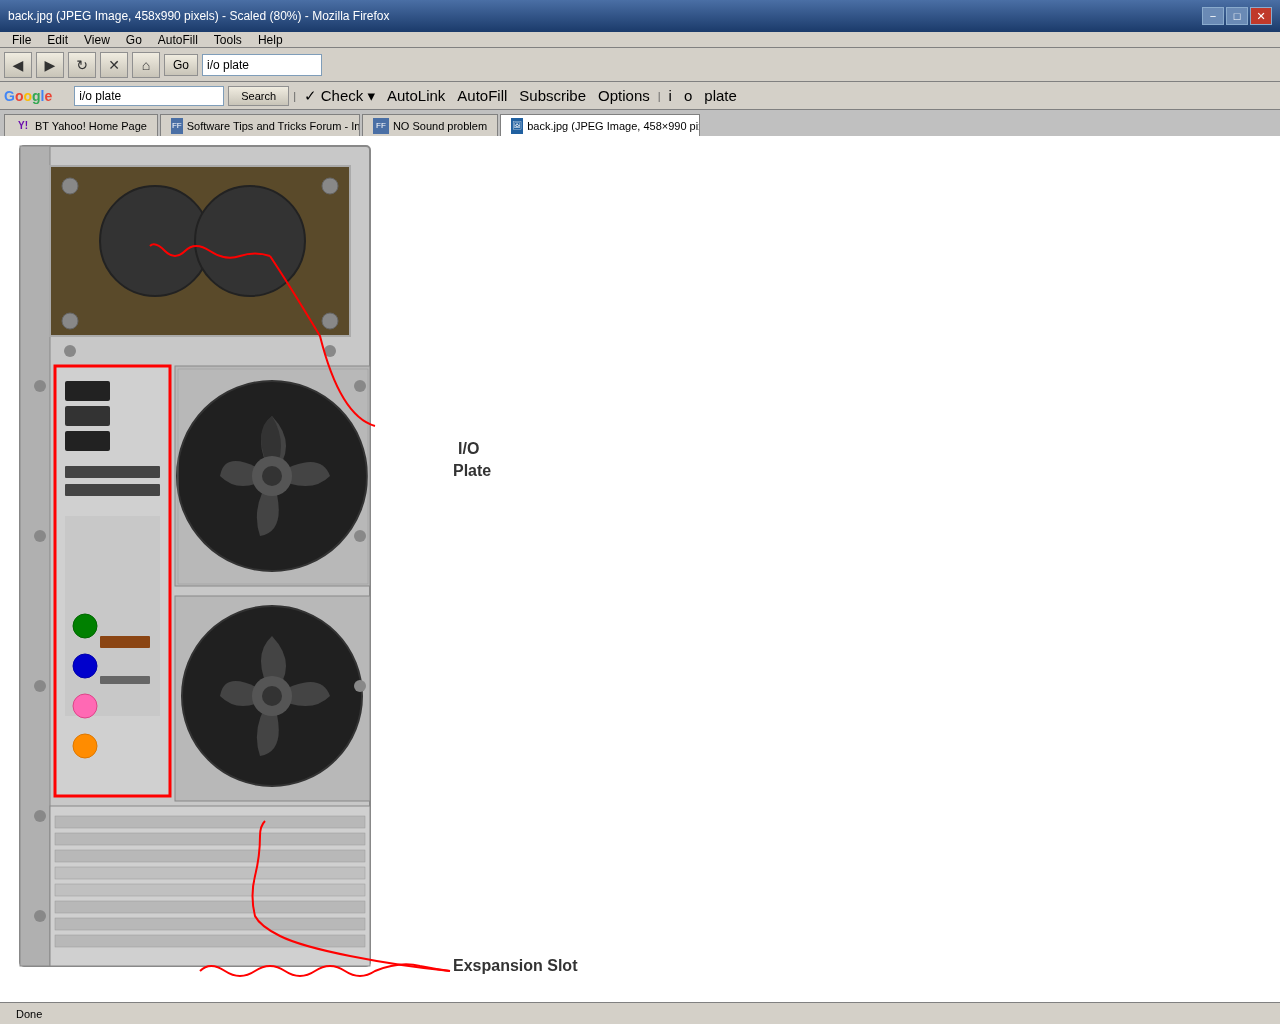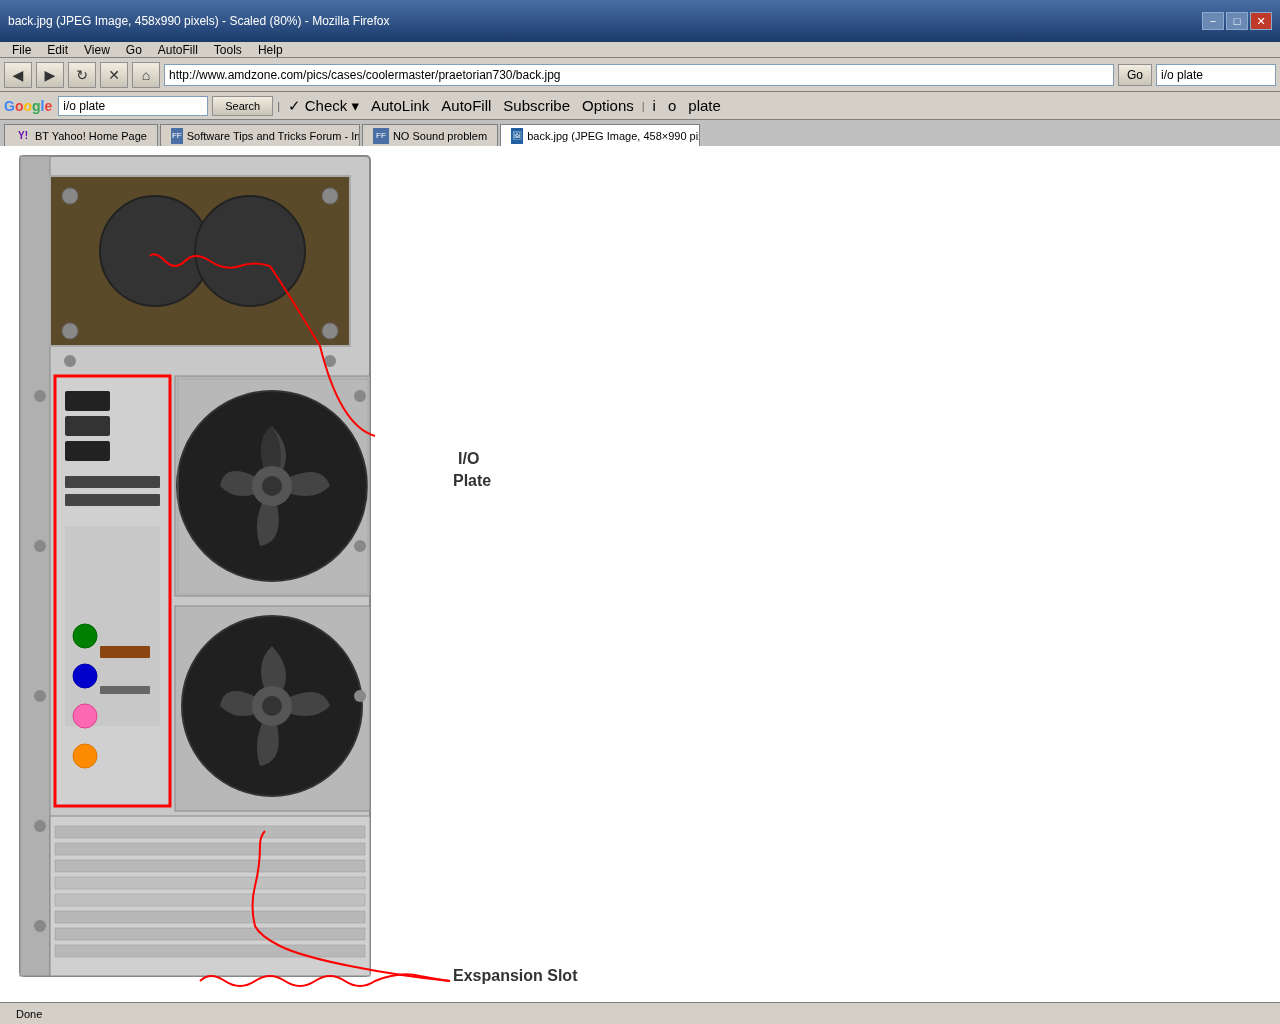--- a/index.html
+++ b/index.html
@@ -1,21 +1,21 @@
 <!DOCTYPE html>
 <html><head>
   <meta charset="utf-8">
   <style>
     * { margin: 0; padding: 0; box-sizing: border-box; }
     body { width: 1280px; height: 1024px; background: #fff; font-family: Arial, sans-serif; font-size: 12px; overflow: hidden; }
 
     
     #titlebar {
       background: linear-gradient(to bottom, #4a6fa5 0%, #1a3a6a 100%);
-      height: 42px;
+      height: 32px;
       display: flex;
       align-items: center;
       justify-content: space-between;
       padding: 0 8px;
       color: white;
       gap: 43px;
     }
     #titlebar .win-controls { display: flex; gap: 2px; }
     #titlebar .win-btn {
       width: 22px; height: 18px;
@@ -91,21 +91,21 @@
     
     #googletoolbar {
       background: #d4d0c8;
       height: 28px;
       display: flex;
       align-items: center;
       padding: 0 4px;
       gap: 4px;
       border-bottom: 1px solid #808080;
     }
-    .google-logo { font-size: 14px; font-weight: bold; color: #4285f4; margin-right: 2px; }
+    .google-logo { font-size: 14px; font-weight: bold; color: #4285f4; margin-right: 18px; }
     .google-logo span.o { color: #ea4335; }
     .google-logo span.o2 { color: #fbbc05; }
     .google-logo span.g2 { color: #34a853; }
     .google-logo span.l { color: #4285f4; }
     .google-logo span.e { color: #ea4335; }
     .toolbar-input {
       height: 20px;
       border: 1px solid #7f9db9;
       background: white;
       padding: 0 4px;
@@ -204,21 +204,20 @@
   <span class="menu-item">Tools</span>
   <span class="menu-item">Help</span>
 </div>
 
 <div id="navbar">
   <button class="nav-btn">◀</button>
   <button class="nav-btn">▶</button>
   <button class="nav-btn">↻</button>
   <button class="nav-btn">✕</button>
   <button class="nav-btn">⌂</button>
-  <input class="address-bar" type="text" value="http://www.amdzone.com/pics/cases/coolermaster/praetorian730/back.jpg" style="">
   <button class="go-btn">Go</button>
   <input class="search-box-nav" type="text" value="i/o plate" style="">
 </div>
 
 <div id="googletoolbar">
   <span class="google-logo">G<span class="o">o</span><span class="o2">o</span><span class="g2">g</span><span class="l">l</span><span class="e">e</span></span>
   <input class="toolbar-input" type="text" value="i/o plate" style="">
   <button class="toolbar-btn">Search</button>
   <span style="font-size:11px;color:#666;">|</span>
   <span class="toolbar-item">✓ Check ▾</span>

